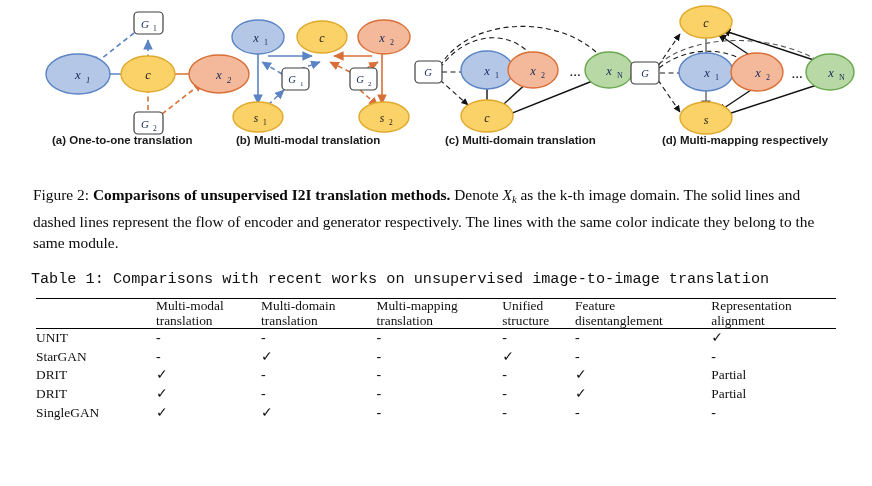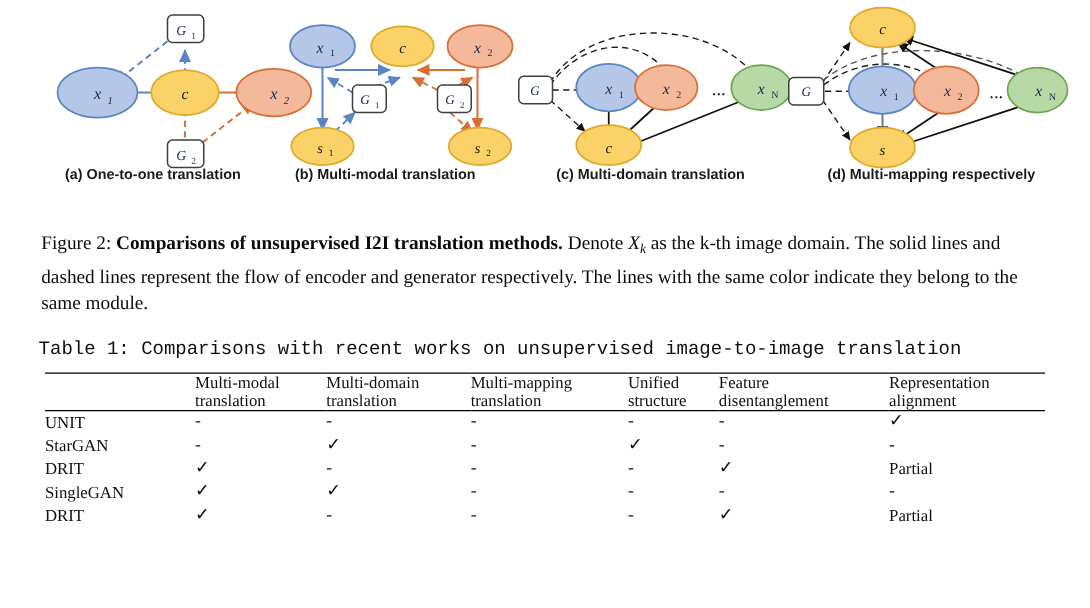--- a/index.html
+++ b/index.html
@@ -358,32 +358,32 @@
         <tr>
           <td class="method-name">DRIT</td>
           <td class="cell-check">✓</td>
           <td class="cell-dash">-</td>
           <td class="cell-dash">-</td>
           <td class="cell-dash">-</td>
           <td class="cell-check">✓</td>
           <td class="cell-text">Partial</td>
         </tr>
         <tr>
+          <td class="method-name">DRIT</td>
+          <td class="cell-check">✓</td>
+          <td class="cell-dash">-</td>
+          <td class="cell-dash">-</td>
+          <td class="cell-dash">-</td>
+          <td class="cell-check">✓</td>
+          <td class="cell-text">Partial</td>
+        </tr>
+        <tr>
           <td class="method-name">SingleGAN</td>
           <td class="cell-check">✓</td>
           <td class="cell-check">✓</td>
           <td class="cell-dash">-</td>
           <td class="cell-dash">-</td>
           <td class="cell-dash">-</td>
           <td class="cell-dash">-</td>
-        </tr>
-        <tr>
-          <td class="method-name">DRIT</td>
-          <td class="cell-check">✓</td>
-          <td class="cell-dash">-</td>
-          <td class="cell-dash">-</td>
-          <td class="cell-dash">-</td>
-          <td class="cell-check">✓</td>
-          <td class="cell-text">Partial</td>
         </tr>
       </tbody>
   </table>
 </div>
 
 </body></html>

